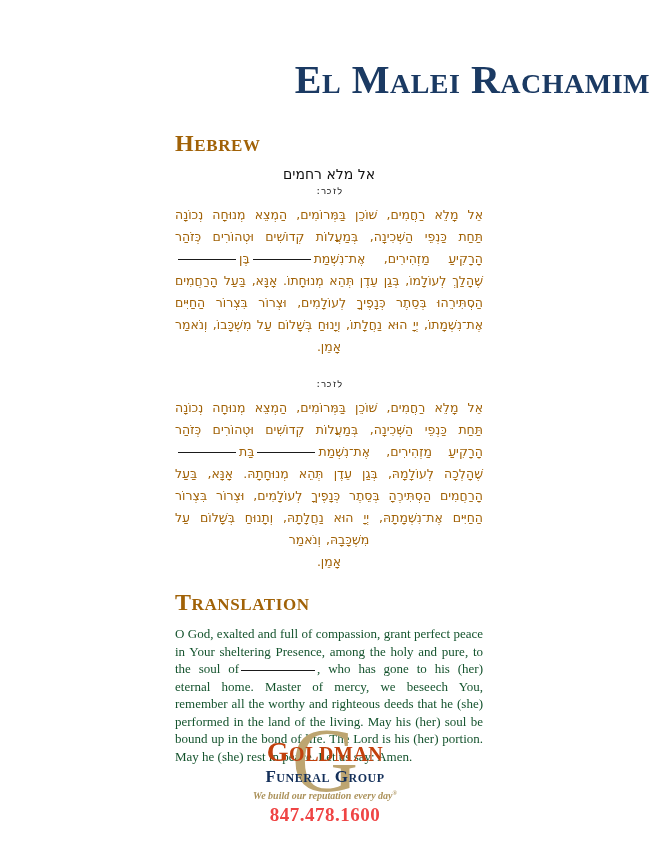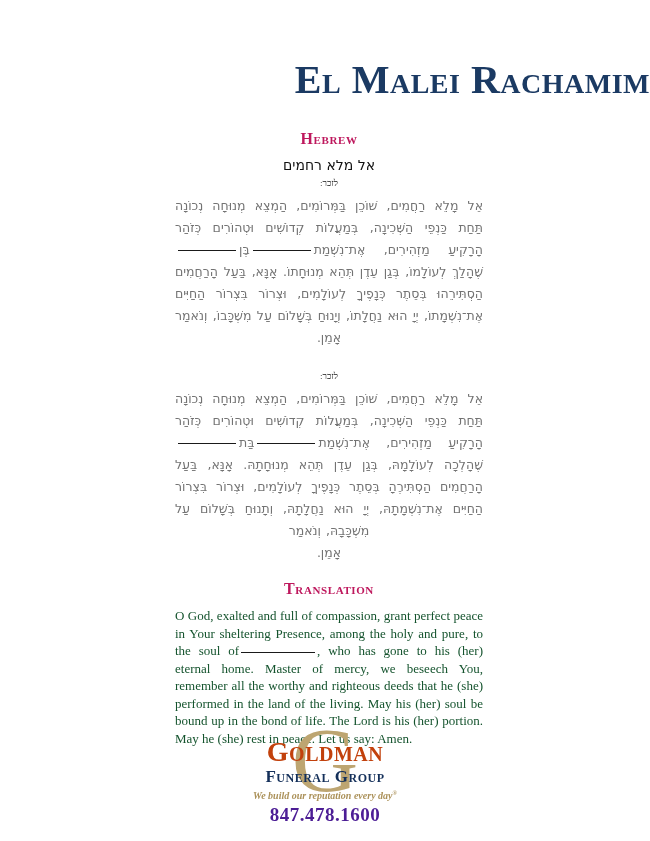--- a/index.html
+++ b/index.html
@@ -41,56 +41,55 @@
 
   
   .content {
     position: absolute;
     top: 130px;
     left: 175px;
     width: 308px;
   }
 
   .section-head {
-    text-align: center;
-    font-family: "Liberation Serif", serif;
-    font-weight: bold;
-    font-variant: small-caps;
-    font-size: 16px;
+    font-family: "Liberation Serif", serif;
+    font-weight: bold;
+    font-variant: small-caps;
+    font-size: 24px;
     letter-spacing: 0.6px;
-    color: #be185d;
+    color: #a16207;
     margin: 0 0 9px 0;
   }
 
   .hebrew-title {
     text-align: center;
     font-family: "DejaVu Sans", sans-serif;
     font-size: 14px;
     color: #111111;
     direction: rtl;
     margin: 0 0 5px 0;
   }
 
   .gender-label {
     text-align: center;
-    font-family: Liberation Serif, serif;
+    font-family: Liberation Mono, monospace;
     font-size: 9px;
     color: #111111;
     direction: rtl;
     margin: 0 0 7px 0;
   }
 
   .hebrew-body {
     direction: rtl;
     text-align: justify;
     text-align-last: center;
     font-family: "DejaVu Sans", sans-serif;
     font-size: 12.5px;
     line-height: 22px;
-    color: #737373;
+    color: #a16207;
     margin: 0;
     word-spacing: 1px;
   }
   .hebrew-body .amen-line {
     display: block;
     text-align: right;
   }
 
   .block-gap { height: 22px; }
 
@@ -190,21 +189,21 @@
   .phone {
     position: absolute;
     left: 0;
     top: 804px;
     width: 650px;
     text-align: center;
     font-family: "Liberation Serif", serif;
     font-weight: bold;
     font-size: 19px;
     letter-spacing: 0.5px;
-    color: #4c1d95;
+    color: #ef4444;
   }
 </style>
 </head>
 <body>
 
 <div class="page">
 
   <div class="doc-title">El Malei Rachamim</div>
 
   <div class="content">

